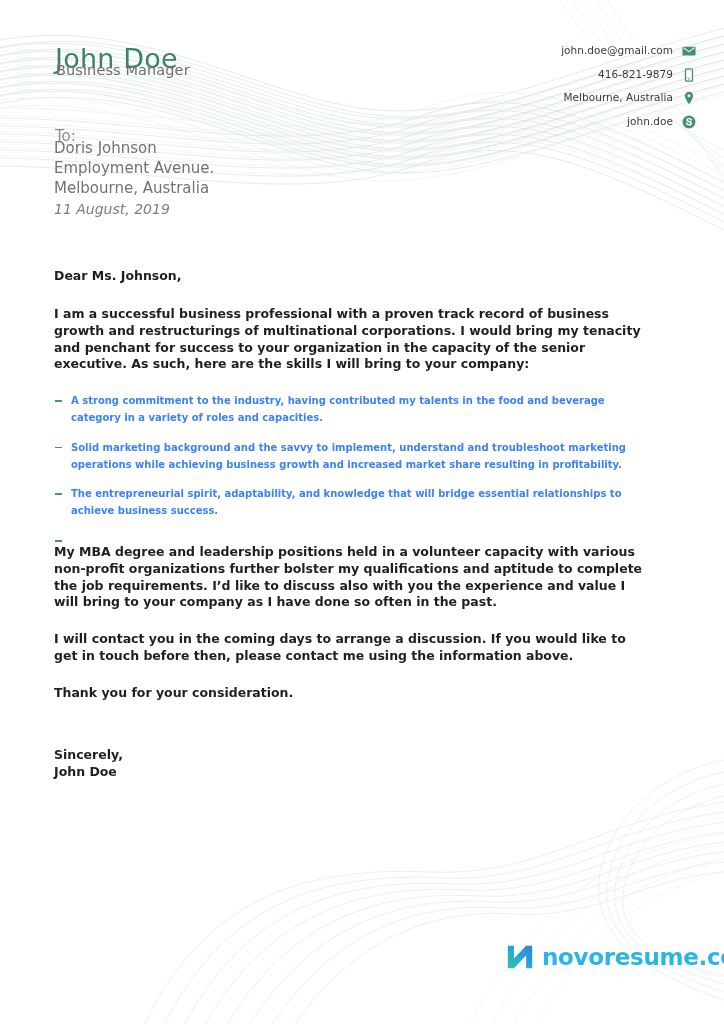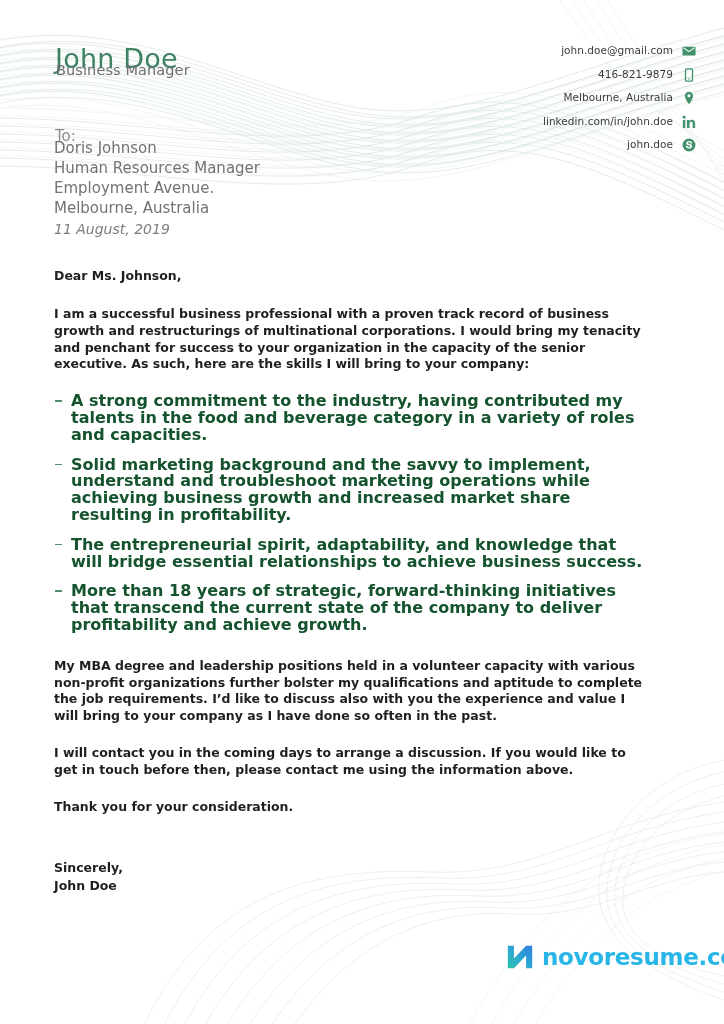--- a/index.html
+++ b/index.html
@@ -141,22 +141,22 @@
   }
 
   .bullets {
     margin: 20px 0 0 0;
     padding: 0;
     list-style: none;
   }
   .bullet {
     position: relative;
     padding-left: 17px;
-    font-size: 16px;
-    color: #14532d;
+    font-size: 10px;
+    color: #3b82f6;
     line-height: 16.8px;
     margin-bottom: 13px;
   }
   .bullet-dash {
     position: absolute;
     left: 1px;
     top: 7px;
     width: 7px;
     height: 1.6px;
     background: #4f8f6d;
@@ -299,46 +299,35 @@
     <div class="contact-row">
       <span class="contact-text">Melbourne, Australia</span>
       <span class="contact-icon">
         <svg viewBox="0 0 16 16" width="14" height="14">
           <path d="M8,0.8 C5.4,0.8 3.3,2.9 3.3,5.5 C3.3,9.1 8,15.2 8,15.2 C8,15.2 12.7,9.1 12.7,5.5 C12.7,2.9 10.6,0.8 8,0.8 Z" fill="#43926c"></path>
           <circle cx="8" cy="5.4" r="1.8" fill="#ffffff"></circle>
         </svg>
       </span>
     </div>
 
-    <div class="contact-row">
-      <span class="contact-text">linkedin.com/in/john.doe</span>
-      <span class="contact-icon">
-        <svg viewBox="0 0 16 16" width="14" height="14">
-          <rect x="1" y="5.6" width="2.8" height="9.2" fill="#43926c"></rect>
-          <circle cx="2.4" cy="2.6" r="1.7" fill="#43926c"></circle>
-          <path d="M5.6,5.6 L8.3,5.6 L8.3,7 C8.9,5.9 10,5.3 11.3,5.3 C13.5,5.3 15,6.8 15,9.5 L15,14.8 L12.2,14.8 L12.2,10.1 C12.2,8.7 11.7,7.8 10.5,7.8 C9.5,7.8 8.9,8.5 8.7,9.2 C8.6,9.5 8.6,9.8 8.6,10.2 L8.6,14.8 L5.6,14.8 Z" fill="#43926c"></path>
-        </svg>
-      </span>
-    </div>
 
     <div class="contact-row">
       <span class="contact-text">john.doe</span>
       <span class="contact-icon">
         <svg viewBox="0 0 16 16" width="14" height="14">
           <circle cx="8" cy="8" r="7.4" fill="#43926c"></circle>
           <path d="M8.2,3.4 C6.3,3.4 5,4.4 5,5.9 C5,7.3 6.1,7.9 7.7,8.3 C9.1,8.6 9.6,8.8 9.6,9.5 C9.6,10.1 9.1,10.5 8.2,10.5 C7.1,10.5 6.6,10 6.2,9.2 C6,8.8 5.7,8.6 5.3,8.6 C4.8,8.6 4.4,9 4.4,9.5 C4.4,10.8 5.9,12.1 8.1,12.1 C10.2,12.1 11.5,11 11.5,9.4 C11.5,7.9 10.4,7.3 8.6,6.9 C7.3,6.6 6.8,6.4 6.8,5.8 C6.8,5.3 7.3,4.9 8.1,4.9 C9,4.9 9.4,5.3 9.8,5.9 C10,6.3 10.3,6.5 10.7,6.5 C11.2,6.5 11.5,6.2 11.5,5.7 C11.5,4.6 10.3,3.4 8.2,3.4 Z" fill="#ffffff"></path>
         </svg>
       </span>
     </div>
   </div>
 
   <div class="to-label">To:</div>
   <div class="recipient">
     <div class="recipient-line">Doris Johnson</div>
-    <div class="recipient-line">Human Resources Manager</div>
     <div class="recipient-line">Employment Avenue.</div>
     <div class="recipient-line">Melbourne, Australia</div>
     <div class="recipient-date">11 August, 2019</div>
   </div>
 
   <div class="body-wrap">
 
     <div class="salutation">Dear Ms. Johnson,</div>
 
     <p class="para">I am a successful business professional with a proven track record of business growth and restructurings of multinational corporations. I would bring my tenacity and penchant for success to your organization in the capacity of the senior executive. As such, here are the skills I will bring to your company:</p>
@@ -351,21 +340,20 @@
       <li class="bullet">
         <span class="bullet-dash"></span>
         <span>Solid marketing background and the savvy to implement, understand and troubleshoot marketing operations while achieving business growth and increased market share resulting in profitability.</span>
       </li>
       <li class="bullet">
         <span class="bullet-dash"></span>
         <span>The entrepreneurial spirit, adaptability, and knowledge that will bridge essential relationships to achieve business success.</span>
       </li>
       <li class="bullet">
         <span class="bullet-dash"></span>
-        <span>More than 18 years of strategic, forward-thinking initiatives that transcend the current state of the company to deliver profitability and achieve growth.</span>
       </li>
     </ul>
 
     <div class="spacer-para"></div>
 
     <p class="para">My MBA degree and leadership positions held in a volunteer capacity with various non-profit organizations further bolster my qualifications and aptitude to complete the job requirements. I’d like to discuss also with  you the experience and value I will bring to your company as I have done so often in the past.</p>
 
     <p class="para">I will contact you in the coming days to arrange a discussion. If you would like to get in touch before then, please contact me using the information above.</p>
 
     <p class="closing">Thank you for your consideration.</p>

